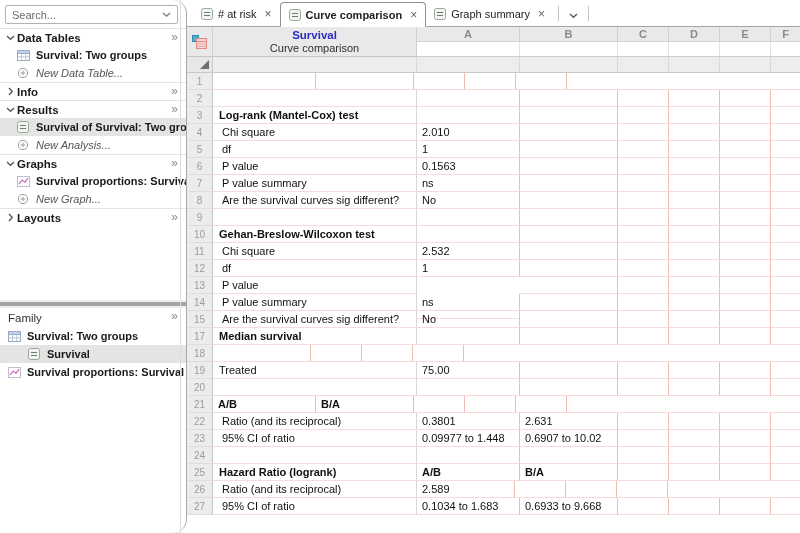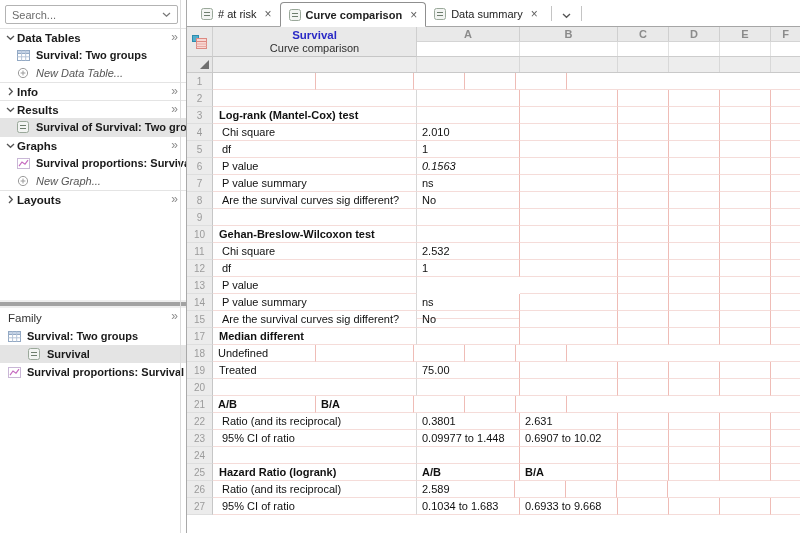--- a/index.html
+++ b/index.html
@@ -2,21 +2,21 @@
 <html><head>
 <meta charset="utf-8">
 <style>
   * { margin:0; padding:0; box-sizing:border-box; }
   html,body { width:800px; height:533px; overflow:hidden; background:#fff;
               font-family:"Liberation Sans", sans-serif; }
   .app { display:flex; width:800px; height:533px; }
 
   
   .sidebar { flex:0 0 187px; width:187px; border-right:1px solid #a9a9a9;
-             position:relative; background:#fff; display:flex; flex-direction:column; }
+             position:relative; background:#fff; display:flex; flex-direction:column;border-radius:14px; }
   .sidebar::after { content:""; position:absolute; top:0; bottom:0; right:5px; width:1px; background:#dcdcdc; }
   .search-wrap { padding:5px 8px 4px 5px; }
   .search-box { height:19px; border:1px solid #b3b3b3; border-radius:2px; display:flex;
                 align-items:center; justify-content:space-between; padding:0 6px;
                 font-size:11px; color:#6b6b6b; background:#fff; }
   .nav { height:272px; overflow:hidden; }
   .nav-row { height:18px; display:flex; align-items:center; font-size:11px; color:#1a1a1a;
              position:relative; overflow:hidden; white-space:nowrap; padding-right:16px; }
   .nav-header { border-top:1px solid #e4e4e4; font-weight:bold; font-size:11.5px; }
   .chev { width:13px; margin-left:4px; display:flex; justify-content:center; flex:0 0 auto; }
@@ -151,20 +151,30 @@
         <div class="nav-row nav-item sel">
           <span class="icon">
             <svg width="12" height="12" viewBox="0 0 12 12">
               <rect x="0.5" y="0.5" width="11" height="11" rx="2" fill="#f2f4f2" stroke="#9aa89a"></rect>
               <line x1="3" y1="4.5" x2="9" y2="4.5" stroke="#6d7d6d"></line>
               <line x1="3" y1="7.5" x2="9" y2="7.5" stroke="#6d7d6d"></line>
             </svg>
           </span>
           <span>Survival of Survival: Two groups</span>
         </div>
+        <div class="nav-row nav-new">
+          <span class="icon">
+            <svg width="12" height="12" viewBox="0 0 12 12">
+              <circle cx="6" cy="6" r="4.6" fill="none" stroke="#9b9b9b"></circle>
+              <line x1="6" y1="3.6" x2="6" y2="8.4" stroke="#9b9b9b"></line>
+              <line x1="3.6" y1="6" x2="8.4" y2="6" stroke="#9b9b9b"></line>
+            </svg>
+          </span>
+          <span>New Analysis...</span>
+        </div>
         <div class="nav-row nav-header">
           <span class="chev">
             <svg width="9" height="6" viewBox="0 0 9 6">
               <polyline points="1,1 4.5,4.3 8,1" fill="none" stroke="#555" stroke-width="1.3"></polyline>
             </svg>
           </span>
           <span>Graphs</span>
           <span class="more">»</span>
         </div>
         <div class="nav-row nav-item">
@@ -265,21 +275,21 @@
           <span class="close">×</span>
         </div>
         <div class="tab">
           <span class="ticon">
             <svg width="12" height="12" viewBox="0 0 12 12">
               <rect x="0.5" y="0.5" width="11" height="11" rx="2" fill="#f2f4f2" stroke="#9aa89a"></rect>
               <line x1="3" y1="4.5" x2="9" y2="4.5" stroke="#6d7d6d"></line>
               <line x1="3" y1="7.5" x2="9" y2="7.5" stroke="#6d7d6d"></line>
             </svg>
           </span>
-          <span>Data summary</span>
+          <span>Graph summary</span>
           <span class="close">×</span>
         </div>
         <div class="tab-sep"></div>
         <span class="tab-chevbtn">
           <svg width="9" height="6" viewBox="0 0 9 6">
             <polyline points="1,1 4.5,4.3 8,1" fill="none" stroke="#555" stroke-width="1.3"></polyline>
           </svg>
         </span>
         <div class="tab-sep"></div>
       </div>
@@ -379,21 +389,21 @@
             <div class="dcell" style="width: 103px;">1</div>
             <div class="dcell" style="width: 98px;"></div>
             <div class="dcell" style="width: 51px;"></div>
             <div class="dcell" style="width: 51px;"></div>
             <div class="dcell" style="width: 51px;"></div>
             <div class="dcell last"></div>
           </div>
           <div class="row">
             <div class="num">6</div>
             <div class="lab item">P value</div>
-            <div class="dcell" style="width: 103px; font-style: italic;">0.1563</div>
+            <div class="dcell" style="width: 103px;">0.1563</div>
             <div class="dcell" style="width: 98px;"></div>
             <div class="dcell" style="width: 51px;"></div>
             <div class="dcell" style="width: 51px;"></div>
             <div class="dcell" style="width: 51px;"></div>
             <div class="dcell last"></div>
           </div>
           <div class="row">
             <div class="num">7</div>
             <div class="lab item">P value summary</div>
             <div class="dcell" style="width: 103px;">ns</div>
@@ -478,31 +488,30 @@
             <div class="lab item">Are the survival curves sig different?</div>
             <div class="dcell" style="width: 103px;">No</div>
             <div class="dcell" style="width: 98px;"></div>
             <div class="dcell" style="width: 51px;"></div>
             <div class="dcell" style="width: 51px;"></div>
             <div class="dcell" style="width: 51px;"></div>
             <div class="dcell last"></div>
           </div>
           <div class="row">
             <div class="num">17</div>
-            <div class="lab header">Median different</div>
+            <div class="lab header">Median survival</div>
             <div class="dcell" style="width: 103px;"></div>
             <div class="dcell" style="width: 98px;"></div>
             <div class="dcell" style="width: 51px;"></div>
             <div class="dcell" style="width: 51px;"></div>
             <div class="dcell" style="width: 51px;"></div>
             <div class="dcell last"></div>
           </div>
           <div class="row">
             <div class="num">18</div>
-            <div class="dcell" style="width: 103px;">Undefined</div>
             <div class="dcell" style="width: 98px;"></div>
             <div class="dcell" style="width: 51px;"></div>
             <div class="dcell" style="width: 51px;"></div>
             <div class="dcell" style="width: 51px;"></div>
             <div class="dcell last"></div>
           </div>
           <div class="row">
             <div class="num">19</div>
             <div class="lab">Treated</div>
             <div class="dcell" style="width: 103px;">75.00</div>

